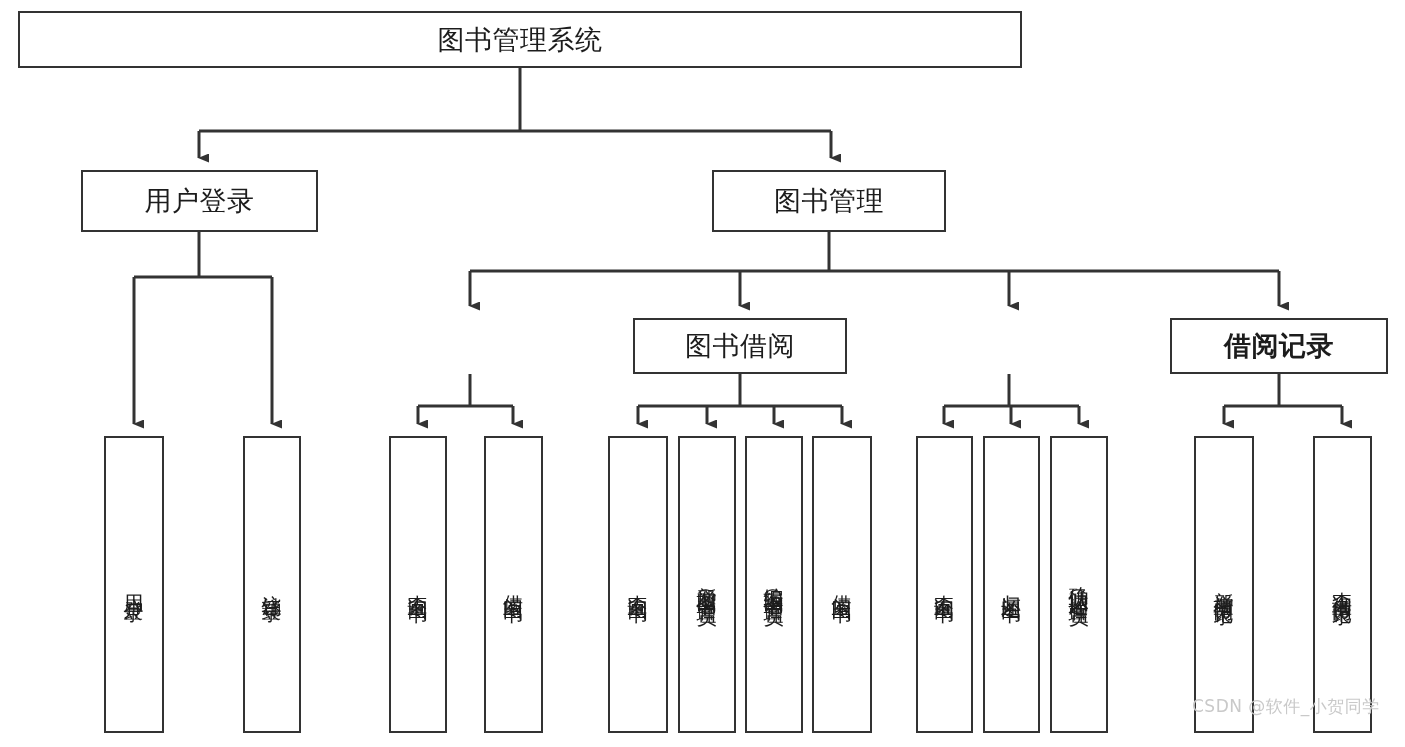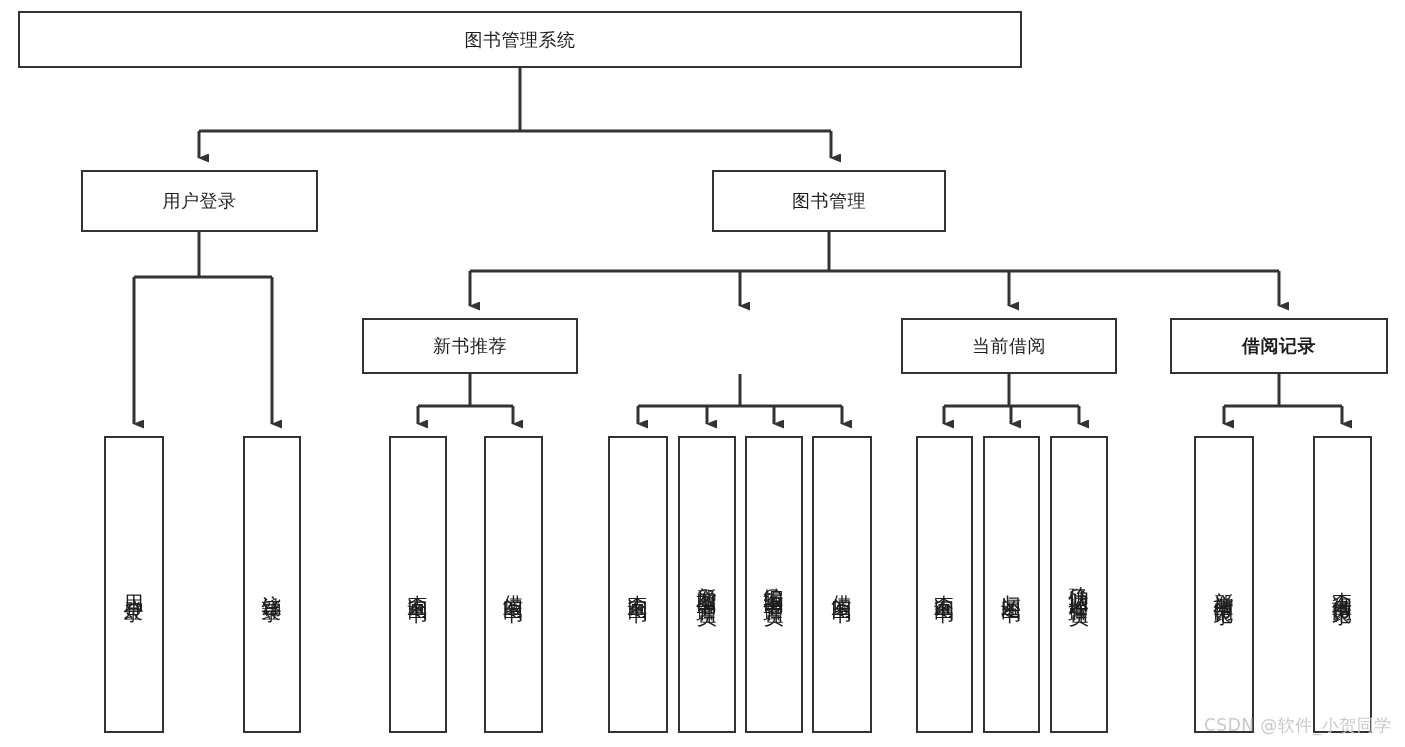--- a/index.html
+++ b/index.html
@@ -30,21 +30,21 @@
     box-sizing: border-box;
     border: 2px solid #333333;
     background: #ffffff;
     display: flex;
     align-items: center;
     justify-content: center;
     overflow: hidden;
   }
   .node-label {
     color: #1c1c1c;
-    font-size: 18px;
+    font-size: 27px;
     line-height: 1.18;
     white-space: nowrap;
     letter-spacing: 0.5px;
   }
   .node-box.vertical .node-label {
     writing-mode: vertical-rl;
     text-orientation: upright;
     font-size: 20px;
     letter-spacing: 3px;
     line-height: 1;
@@ -117,25 +117,22 @@
     <span class="node-label">图书管理系统</span>
   </div>
 
   <div class="node-box" style="left: 81px; top: 170px; width: 237px; height: 62px;">
     <span class="node-label">用户登录</span>
   </div>
   <div class="node-box" style="left: 712px; top: 170px; width: 234px; height: 62px; justify-content: center;">
     <span class="node-label">图书管理</span>
   </div>
 
-  <div class="node-box" style="left: 362px; top: 318px; width: 216px; height: 56px;">
-    <span class="node-label">新书推荐</span>
-  </div>
-  <div class="node-box" style="left: 901px; top: 318px; width: 216px; height: 56px;">
-    <span class="node-label">当前借阅</span>
+  <div class="node-box" style="left: 633px; top: 318px; width: 214px; height: 56px;">
+    <span class="node-label">图书借阅</span>
   </div>
   <div class="node-box" style="left: 1170px; top: 318px; width: 218px; height: 56px; font-weight: bold;">
     <span class="node-label">借阅记录</span>
   </div>
 
   <div class="node-box vertical" style="left: 104px; top: 436px; width: 60px; height: 297px;">
     <span class="node-label">用户登录</span>
   </div>
   <div class="node-box vertical" style="left: 243px; top: 436px; width: 58px; height: 297px;">
     <span class="node-label">注销登录</span>
@@ -167,14 +164,14 @@
   <div class="node-box vertical" style="left: 1050px; top: 436px; width: 58px; height: 297px;">
     <span class="node-label">确认归还（管理员）</span>
   </div>
   <div class="node-box vertical" style="left: 1194px; top: 436px; width: 60px; height: 297px;">
     <span class="node-label">新增借阅记录</span>
   </div>
   <div class="node-box vertical" style="left: 1313px; top: 436px; width: 59px; height: 297px;">
     <span class="node-label">查询借阅记录</span>
   </div>
 
-  <div class="watermark" style="left: 1192px; top: 714px; margin-left: 12px;">CSDN @软件_小贺同学</div>
+  <div class="watermark" style="left: 1192px; top: 695px;">CSDN @软件_小贺同学</div>
 </div>
 
 </body></html>

